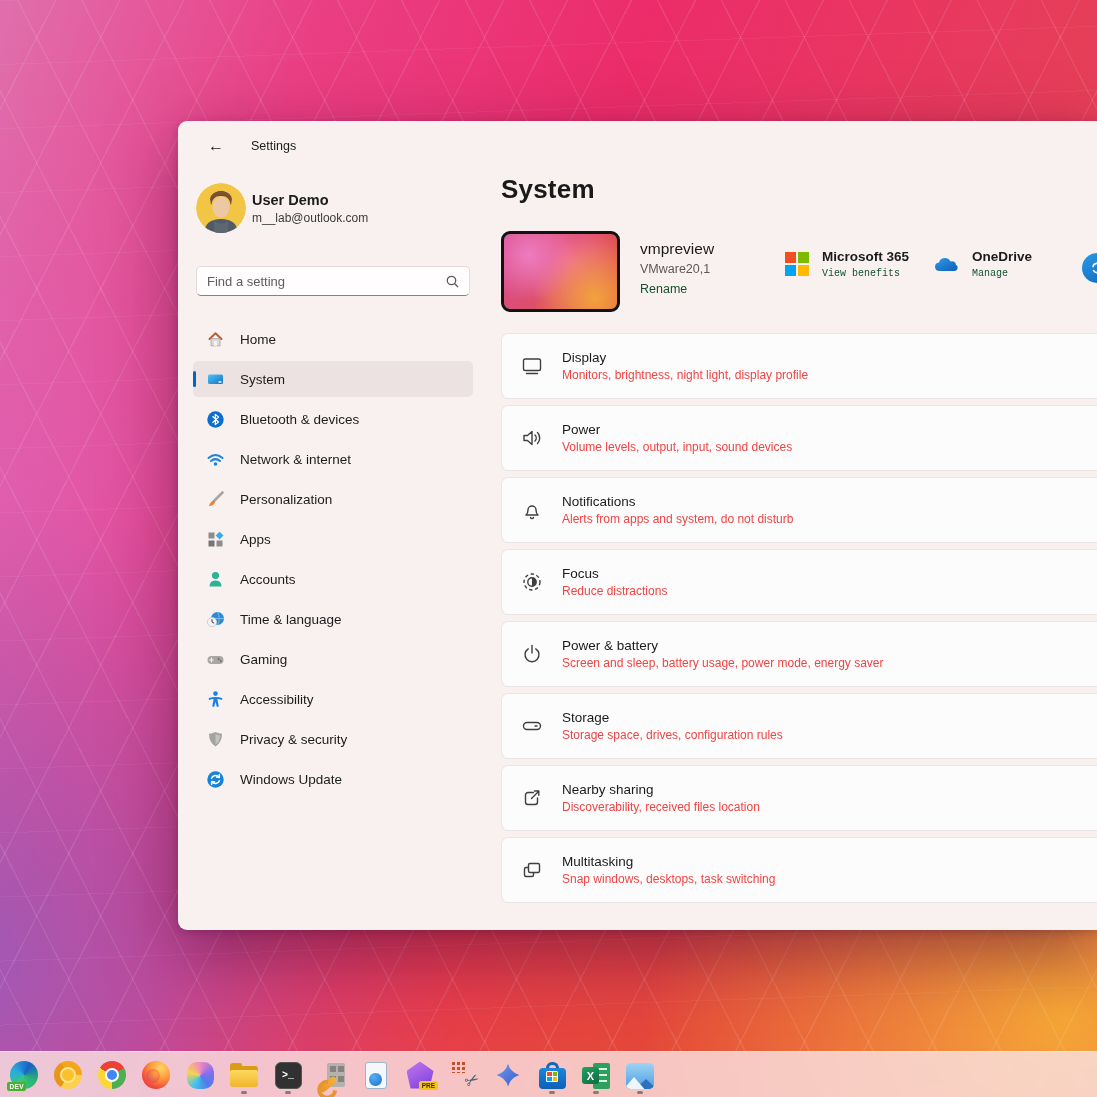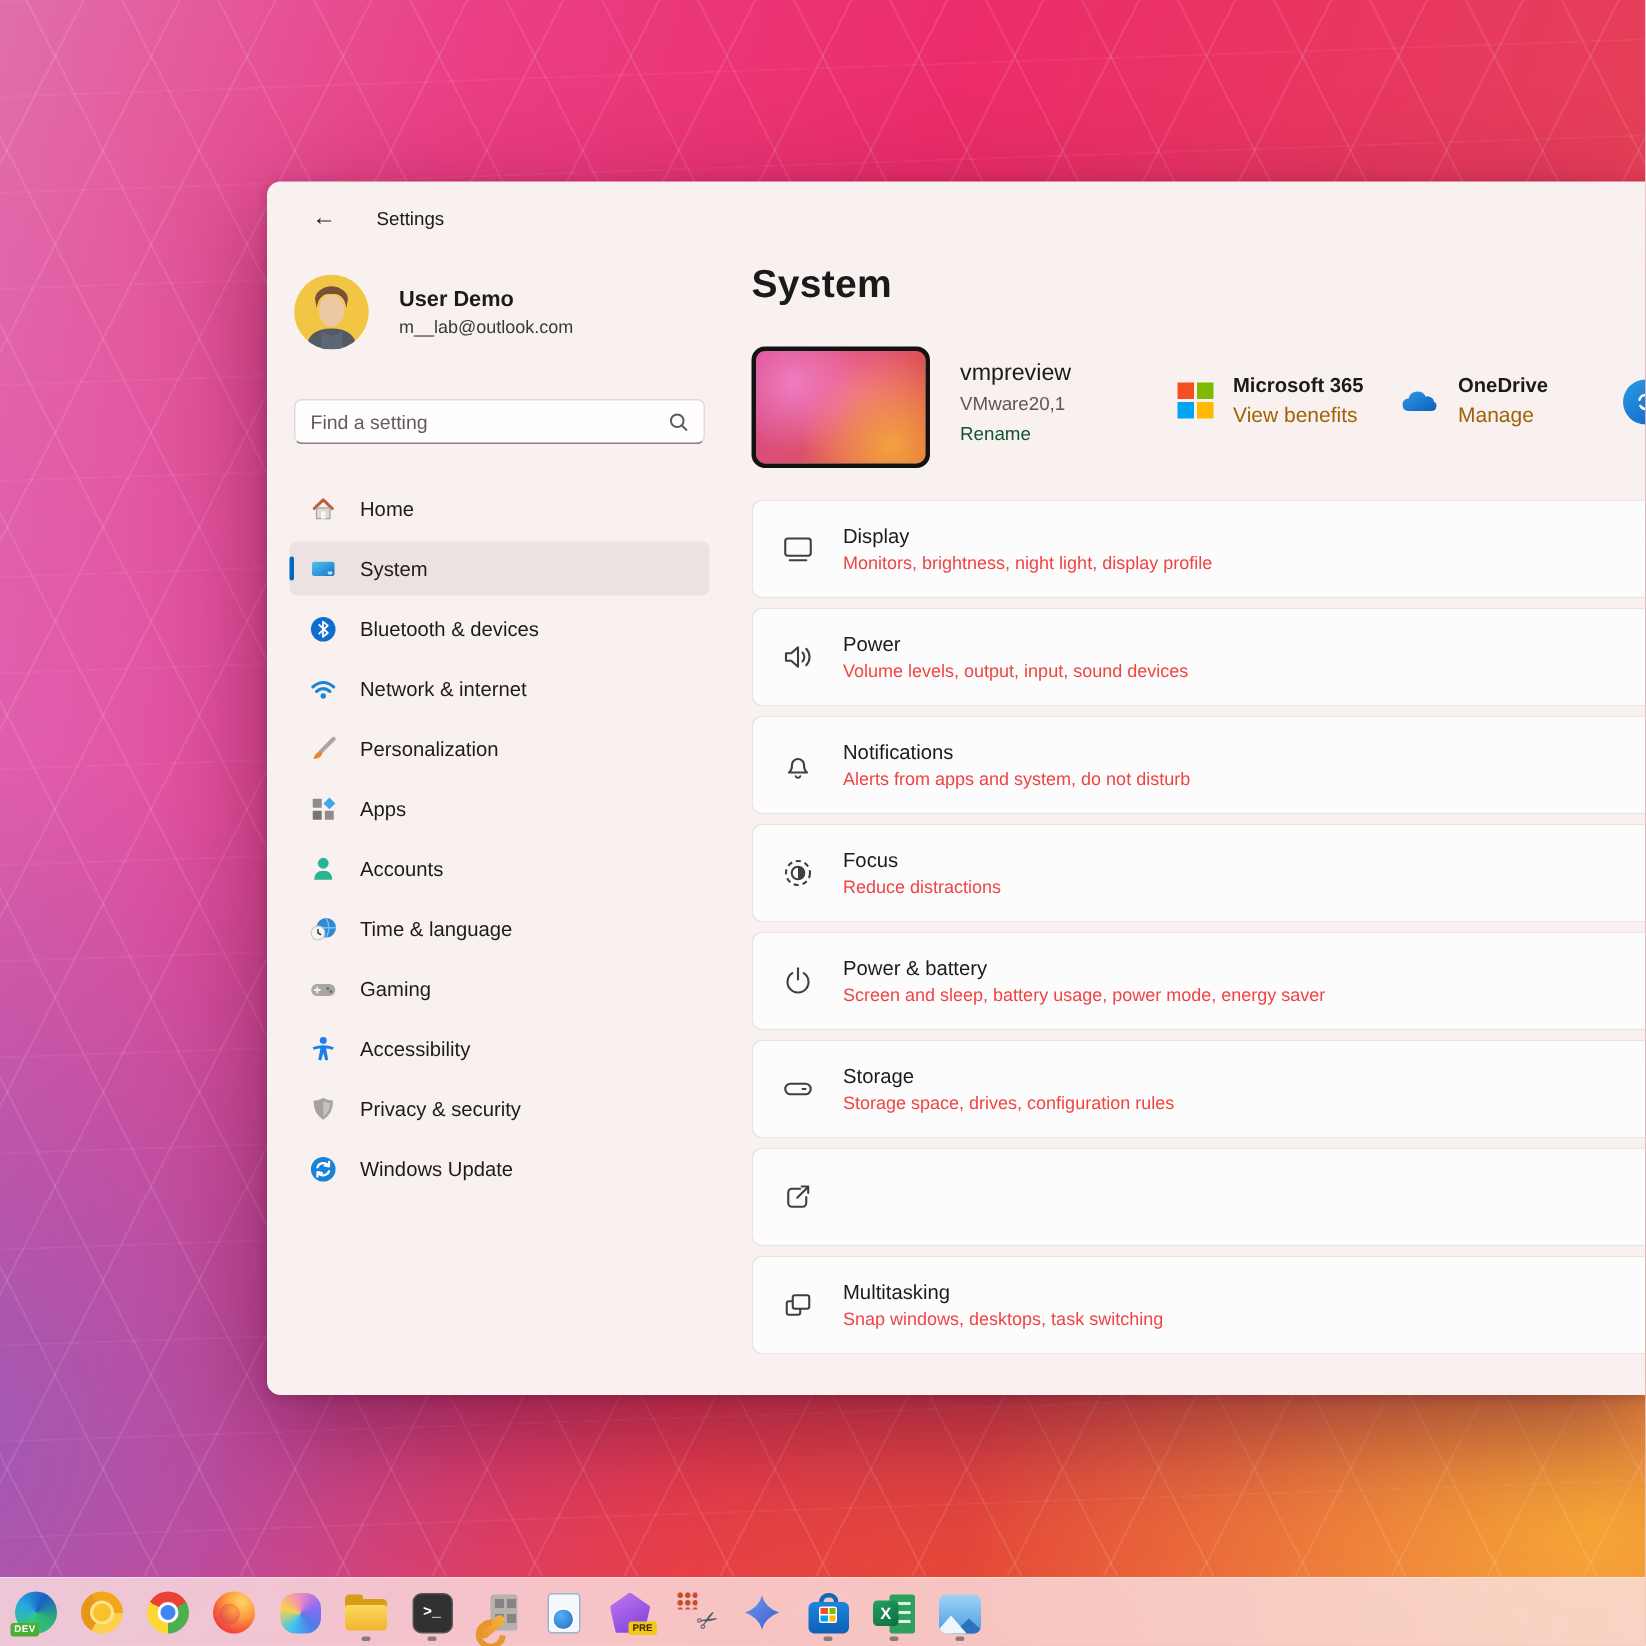--- a/index.html
+++ b/index.html
@@ -27,21 +27,21 @@
     background:#f8f1f0; border-radius:9px 0 0 9px;
     box-shadow:0 24px 70px rgba(70,10,45,.5), 0 2px 8px rgba(70,10,45,.25);
     display:flex; overflow:hidden; }
 
   .sidebar { width:295px; flex:0 0 295px; padding:0 0 0 15px; position:relative; }
   .titlebar { display:flex; align-items:center; height:50px; gap:20px; padding-left:8px; }
   .back-btn { width:30px; height:26px; display:flex; align-items:center; justify-content:center;
     font-size:16px; color:#1b1b1b; border-radius:4px; cursor:pointer; }
   .win-title { font-size:12.5px; color:#1b1b1b; }
 
-  .profile { display:flex; align-items:center; gap:20px; margin:11px 0 0 3px; height:52px; }
+  .profile { display:flex; align-items:center; gap:6px; margin:11px 0 0 3px; height:52px; }
   .avatar { width:50px; height:50px; border-radius:50%; overflow:hidden; flex:0 0 50px; }
   .profile-name { font-size:14.5px; font-weight:bold; color:#1b1b1b; }
   .profile-email { font-size:12px; color:#3a3a3a; margin-top:3px; }
 
   .searchbox { margin:32px 0 0 3px; width:274px; height:30px; background:#fffdfd;
     border:1px solid #e2dada; border-bottom-color:#897f7f; border-radius:5px;
     display:flex; align-items:center; padding:0 10px; }
   .searchbox input { border:none; outline:none; background:transparent; flex:1;
     font-size:13px; color:#a16207; font-family:inherit; }
   .searchbox input::placeholder { color:#625c5c; }
@@ -66,21 +66,21 @@
       radial-gradient(circle at 22% 28%, #ee7cc0, rgba(238,124,192,0) 45%),
       radial-gradient(circle at 80% 85%, #f2a23e, rgba(242,162,62,0) 55%),
       radial-gradient(circle at 60% 40%, #f06a9a, rgba(240,106,154,0) 60%),
       linear-gradient(120deg, #d84b90, #e2543e); }
   .device-info { position:absolute; left:139px; top:9px; }
   .device-name { font-size:15.5px; font-weight:normal; color:#1b1b1b; }
   .device-model { font-size:12.5px; color:#5d5858; margin-top:4px; }
   .device-rename { font-size:12.5px; color:#14532d; margin-top:6px; cursor:pointer; }
   .linkblock { position:absolute; top:18px; display:flex; align-items:center; gap:13px; }
   .lb-title { font-size:13.5px; font-weight:bold; color:#1b1b1b; }
-  .lb-sub { font-size:14px; color:#a16207; margin-top:4px; cursor:pointer; }
+  .lb-sub { font-size:10px; color:#14532d; margin-top:4px; cursor:pointer;font-family:Liberation Mono, monospace; }
   .ms365 { left:284px; }
   .onedrive { left:432px; }
   .ms-logo { width:24px; height:24px; display:grid; grid-template-columns:11px 11px; grid-gap:2px; }
   .ms-logo span { width:11px; height:11px; }
   .update-peek { position:absolute; right:-15px; top:22px; width:30px; height:30px; border-radius:50%;
     background:linear-gradient(145deg,#2a9be4,#0f66c2); display:flex; align-items:center;
     justify-content:center; }
 
   .cards { margin-top:20px; }
   .card { height:66px; margin-bottom:6px; background:#fdfcfc; border:1px solid #eae4e3;
@@ -506,20 +506,24 @@
         </span>
       </div>
 
       <div class="card">
         <span class="cicn">
           <svg width="24" height="24" viewBox="0 0 24 24" fill="none" stroke="#3f3f3f" stroke-width="1.4">
             <path d="M13.5 6.5 H8 a2.5 2.5 0 0 0-2.5 2.5 v7 a2.5 2.5 0 0 0 2.5 2.5 h7 a2.5 2.5 0 0 0 2.5-2.5 V12" stroke-linecap="round"></path>
             <path d="M11.5 12.5 L18.5 5.5 M14.5 5 h4.3 v4.3" stroke-linecap="round" stroke-linejoin="round"></path>
           </svg>
         </span>
+        <span class="ctext">
+          <div class="ctitle">Nearby sharing</div>
+          <div class="csub">Discoverability, received files location</div>
+        </span>
       </div>
 
       <div class="card">
         <span class="cicn">
           <svg width="24" height="24" viewBox="0 0 24 24" fill="none" stroke="#3f3f3f" stroke-width="1.4">
             <rect x="8.5" y="5.5" width="11" height="9" rx="1.5"></rect>
             <path d="M13.5 14.5 v2.5 a1.5 1.5 0 0 1-1.5 1.5 H6 a1.5 1.5 0 0 1-1.5-1.5 V11 a1.5 1.5 0 0 1 1.5-1.5 h2.5"></path>
           </svg>
         </span>
         <span class="ctext">

